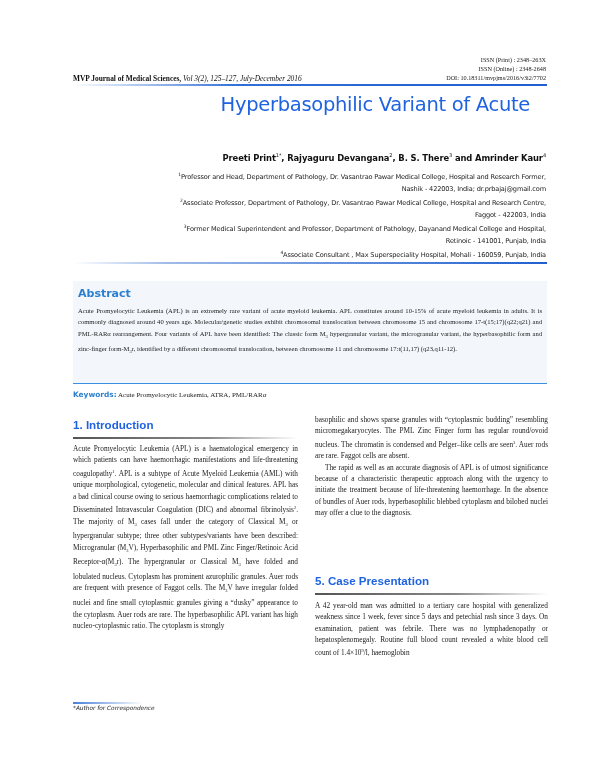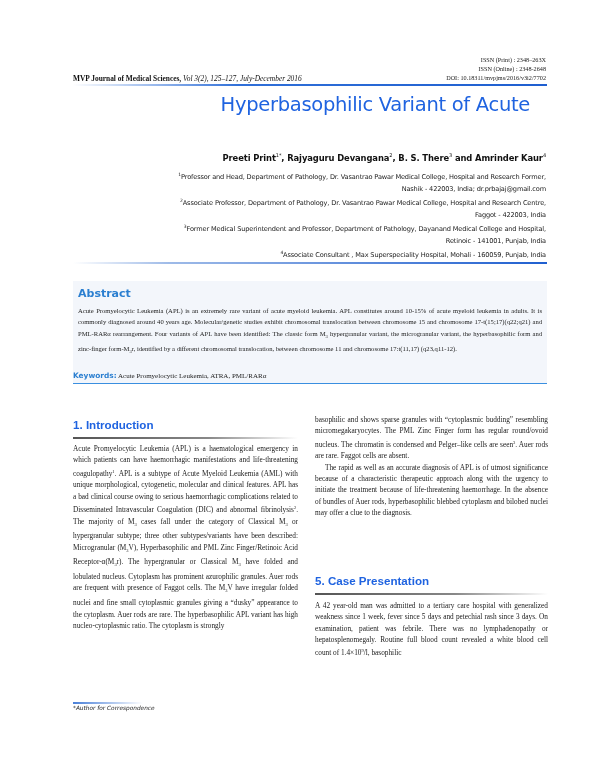--- a/index.html
+++ b/index.html
@@ -27,21 +27,21 @@
     font-family: "DejaVu Sans", sans-serif; font-size: 6.6px; line-height: 11.4px; color: #222; letter-spacing: -0.15px; }
   .affils sup { font-size: 4.5px; }
   .affil-rule { position: absolute; left: 65px; top: 262px; width: 474px; height: 1.5px;
     background: linear-gradient(to right, rgba(255,255,255,0) 0%, #9fbbe8 20%, #1f5fd0 100%); }
 
   
   .abstract-box { position: absolute; left: 65px; top: 281px; width: 474px; height: 103px; background: #f3f6fb; border-bottom: 1.5px solid #3a8fe0; }
   .abstract-title { position: absolute; left: 70px; top: 287px; font-family: "DejaVu Sans", sans-serif; font-weight: bold; font-size: 11px; color: #2b7fd0; }
   .abstract-text { position: absolute; left: 70px; top: 305px; width: 464px; font-family: "Liberation Serif", serif; font-size: 6.6px; line-height: 11.4px; color: #222; text-align: justify; }
 
-  .keywords { position: absolute; left: 65px; top: 371px; font-size: 7px; color: #222; white-space: nowrap; }
+  .keywords { position: absolute; left: 65px; top: 390px; font-size: 7px; color: #222; white-space: nowrap; }
   .keywords .klabel { font-family: "DejaVu Sans", sans-serif; font-weight: bold; color: #2b7fd0; font-size: 7.4px; }
 
   
   .section-head { position: absolute; font-family: Liberation Sans, sans-serif; font-size: 11.6px; color: #1f63e0; white-space: nowrap; }
   .section-rule { position: absolute; height: 1.5px;
     background: linear-gradient(to right, #555 0%, #888 60%, rgba(255,255,255,0) 100%); }
 
   .col { position: absolute; font-family: "Liberation Serif", serif; font-size: 7.3px; line-height: 11.3px; color: #1a1a1a; text-align: justify; }
   .col p { margin: 0; }
   .col sub { font-size: 4.5px; }
@@ -103,16 +103,16 @@
 
   <div class="col" style="left:307px; top:414px; width:233px;">
     <p><span>basophilic and shows sparse granules with “cytoplasmic budding” resembling micromegakaryocytes. The PML Zinc Finger form has regular round/ovoid nucleus. The chromatin is condensed and Pelger–like cells are seen</span><sup>3</sup><span>. Auer rods are rare. Faggot cells are absent.</span></p>
     <p class="indent">The rapid as well as an accurate diagnosis of APL is of utmost significance because of a characteristic therapeutic approach along with the urgency to initiate the treatment because of life-threatening haemorrhage. In the absence of bundles of Auer rods, hyperbasophilic blebbed cytoplasm and bilobed nuclei may offer a clue to the diagnosis.</p>
   </div>
 
   <h2 class="section-head" style="left:307px; top:574px;">5. Case Presentation</h2>
   <div class="section-rule" style="left:307px; top:593px; width:233px;"></div>
 
   <div class="col" style="left:307px; top:600px; width:233px;">
-    <p><span>A 42 year-old man was admitted to a tertiary care hospital with generalized weakness since 1 week, fever since 5 days and petechial rash since 3 days. On examination, patient was febrile. There was no lymphadenopathy or hepatosplenomegaly. Routine full blood count revealed a white blood cell count of 1.4×10</span><sup>9</sup><span>/l, basophilic</span></p>
+    <p><span>A 42 year-old man was admitted to a tertiary care hospital with generalized weakness since 1 week, fever since 5 days and petechial rash since 3 days. On examination, patient was febrile. There was no lymphadenopathy or hepatosplenomegaly. Routine full blood count revealed a white blood cell count of 1.4×10</span><sup>9</sup><span>/l, haemoglobin</span></p>
   </div>
 
 </div>
 
 </body></html>

